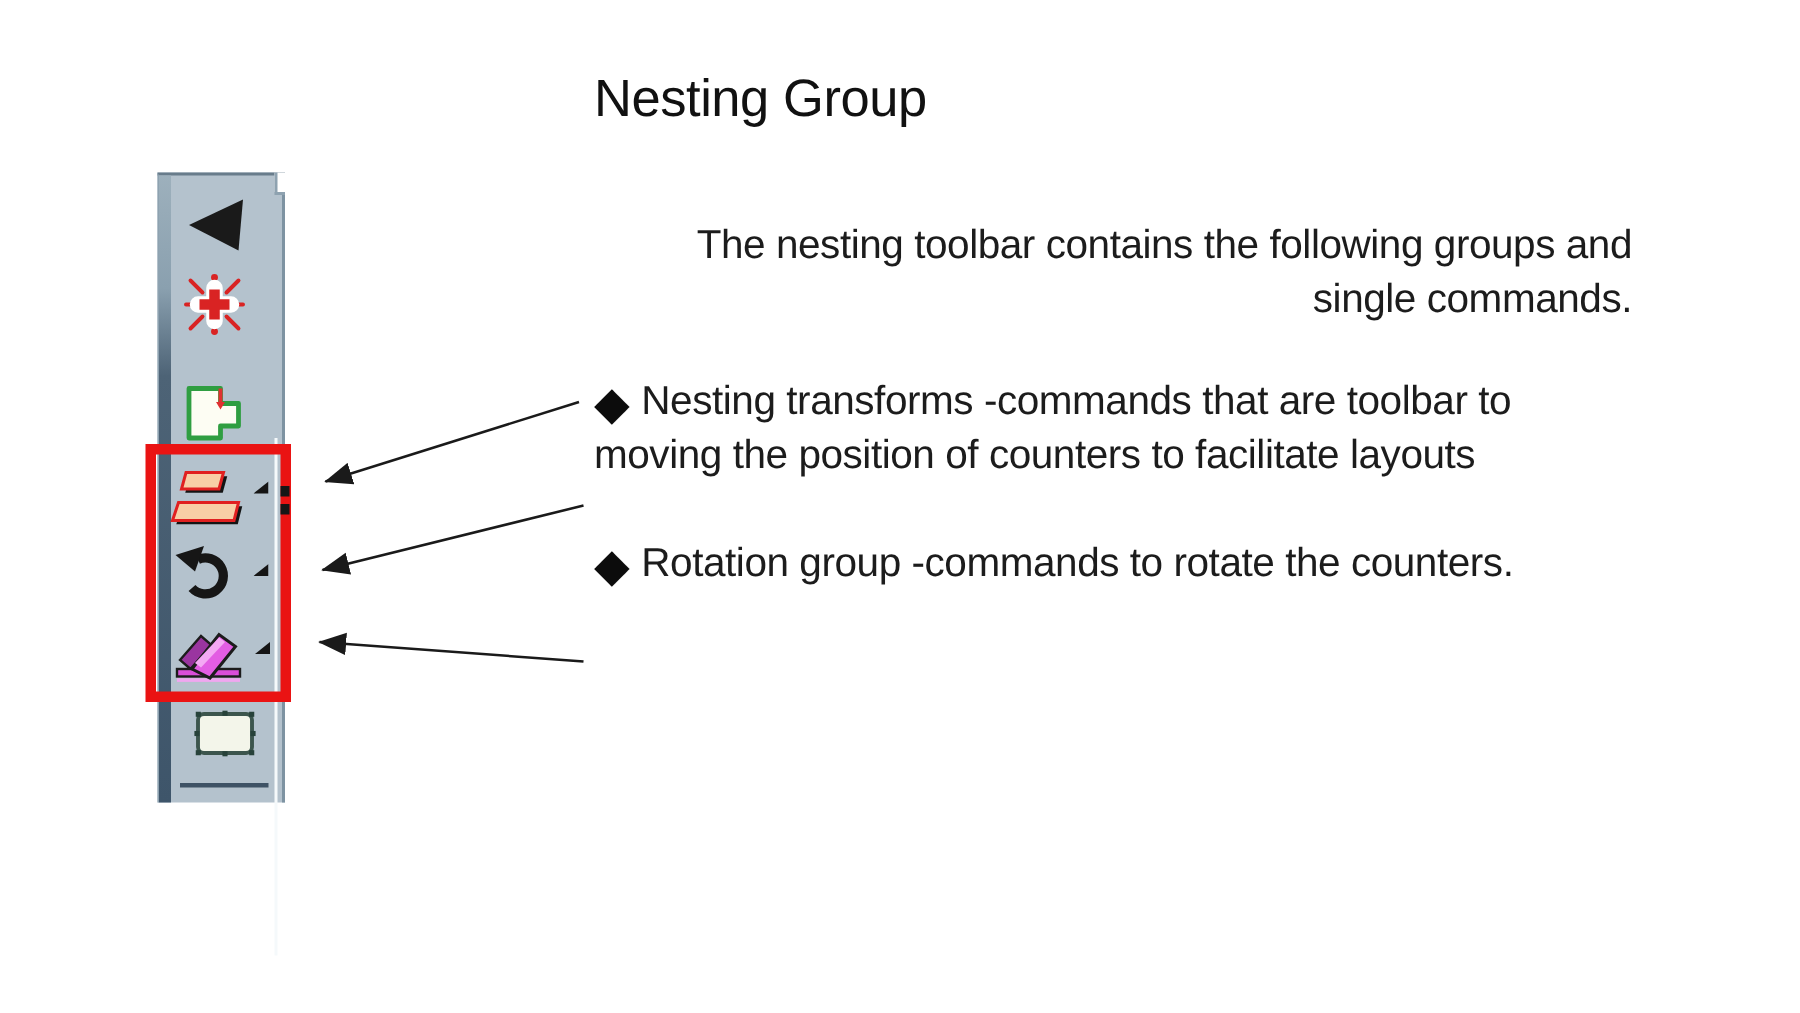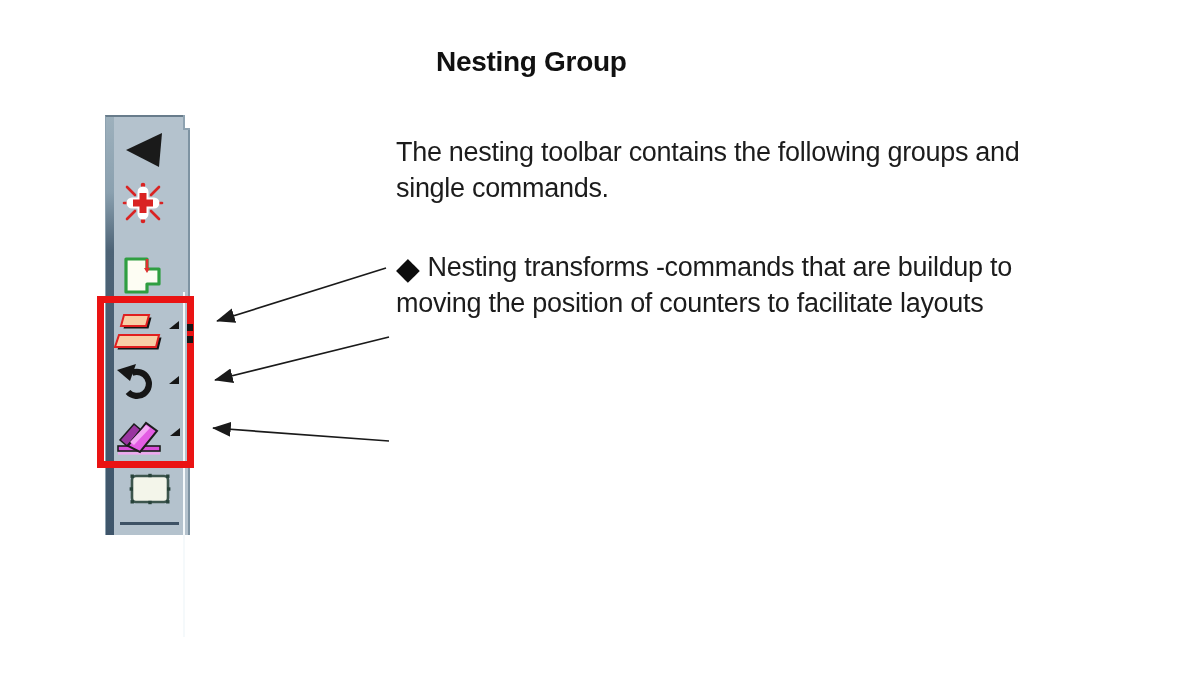--- a/index.html
+++ b/index.html
@@ -31,25 +31,25 @@
   .highlight-box{
     position:absolute;left:97px;top:296px;width:97px;height:172px;
     box-sizing:border-box;border:7px solid #ea1313;z-index:5;background:transparent;
   }
 
   
   .arrows{position:absolute;left:0;top:0;width:1200px;height:675px;z-index:7;pointer-events:none;}
 
   
   .page-title{
-    position:absolute;left:396px;top:46px;font-size:28px;font-weight:700;color:#111111;
-    letter-spacing:-0.3px;white-space:nowrap;margin-left:40px;
+    position:absolute;left:396px;top:46px;font-size:35px;font-weight:400;color:#111111;
+    letter-spacing:-0.3px;white-space:nowrap;
   }
   .copy{position:absolute;left:396px;width:692px;font-size:27px;line-height:36px;color:#1c1c1c;letter-spacing:-0.3px;}
-  .intro{top:134px;}
+  .intro{top:145px;text-align:right;}
   .bullet-1{top:249px;}
   .bullet-2{top:357px;}
   .bullet-3{top:425px;}
   .diamond{font-size:31px;line-height:1;vertical-align:-3px;margin-right:8px;color:#0c0c0c;}
 </style>
 </head>
 <body>
 
 <div class="stage">
 
@@ -157,18 +157,21 @@
     <line x1="386" y1="268" x2="217" y2="321" stroke="#1a1a1a" stroke-width="1.7" marker-end="url(#ah)"></line>
     <line x1="389" y1="337" x2="215" y2="380" stroke="#1a1a1a" stroke-width="1.7" marker-end="url(#ah)"></line>
     <line x1="389" y1="441" x2="213" y2="428" stroke="#1a1a1a" stroke-width="1.7" marker-end="url(#ah)"></line>
   </svg>
 
   <div class="page-title">Nesting Group</div>
 
   <div class="copy intro">The nesting toolbar contains the following groups and single commands.</div>
 
   <div class="copy bullet-1">
-    <span class="diamond">◆</span><span>Nesting transforms -commands that are buildup to moving the position of counters to facilitate layouts</span>
+    <span class="diamond">◆</span><span>Nesting transforms -commands that are toolbar to moving the position of counters to facilitate layouts</span>
   </div>
 
+  <div class="copy bullet-2">
+    <span class="diamond">◆</span><span>Rotation group -commands to rotate the counters.</span>
+  </div>
 
 
 </div>
 
 </body></html>

